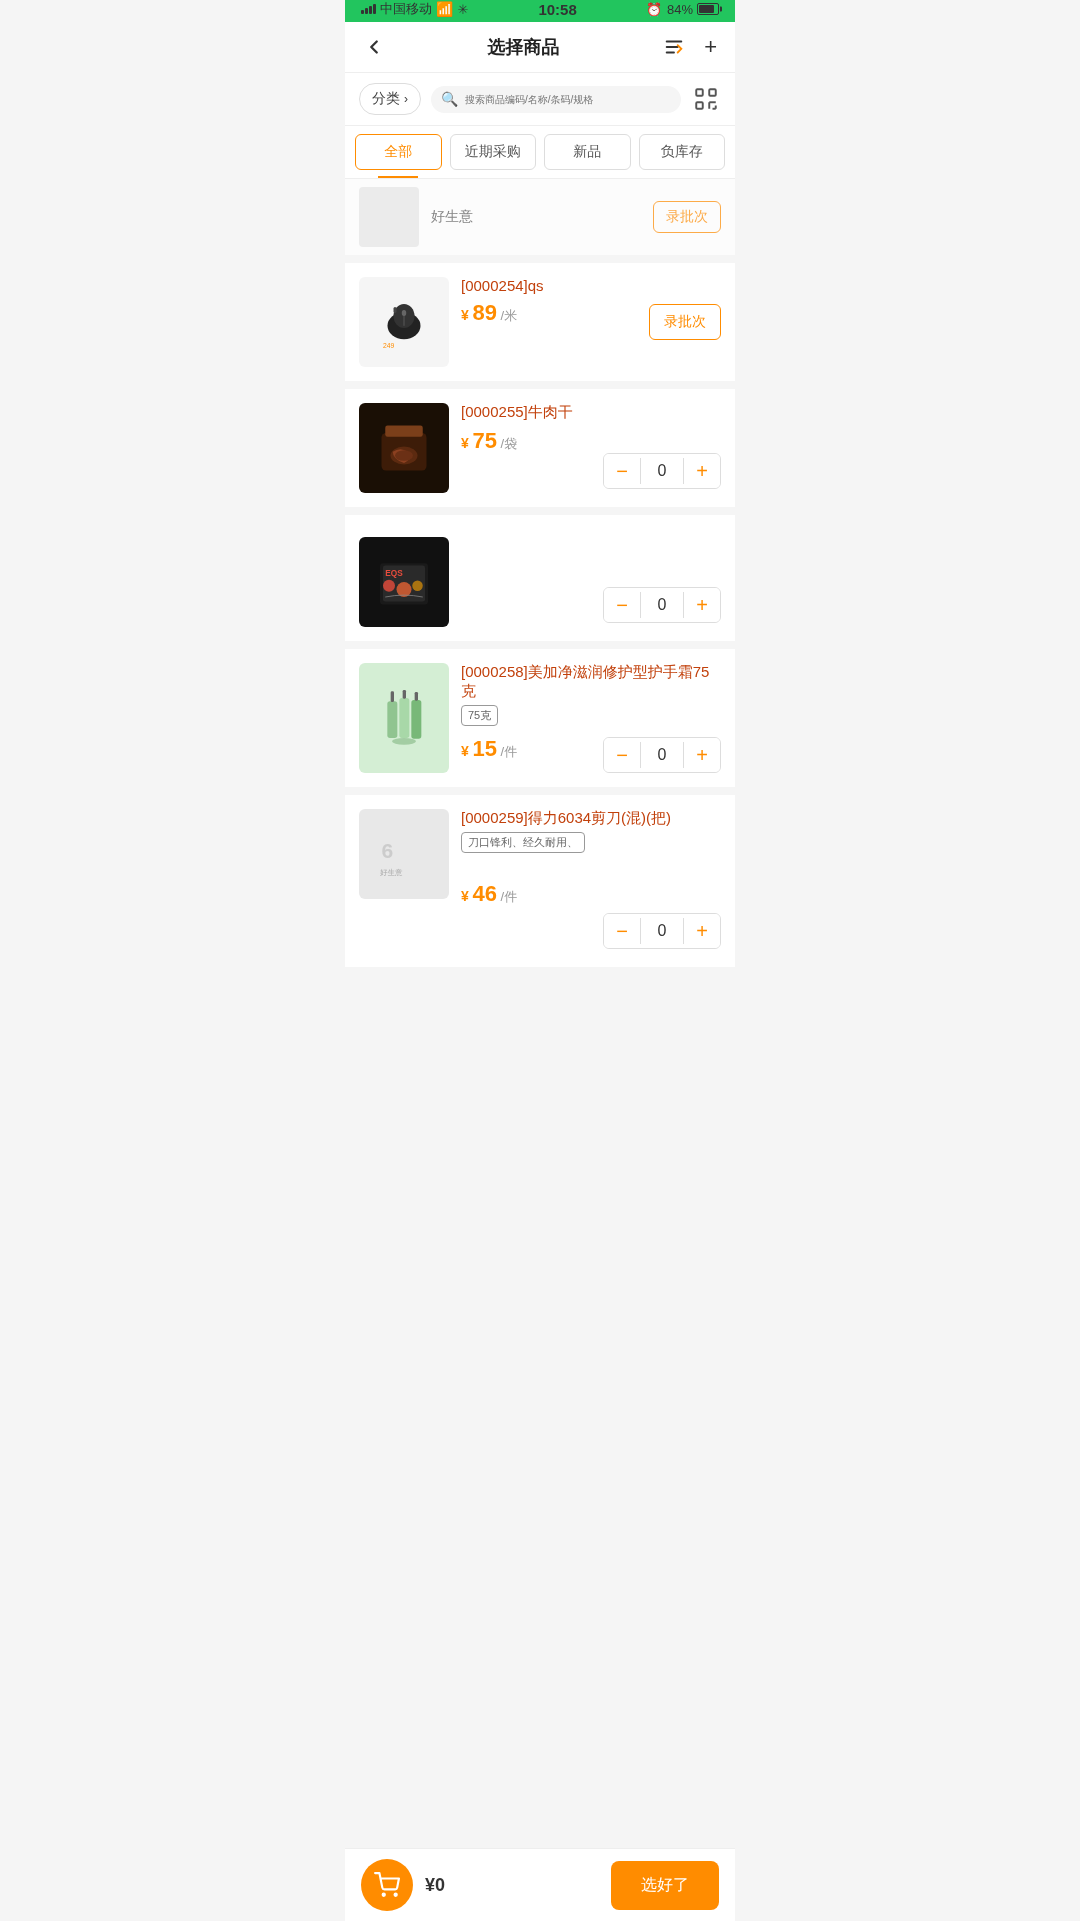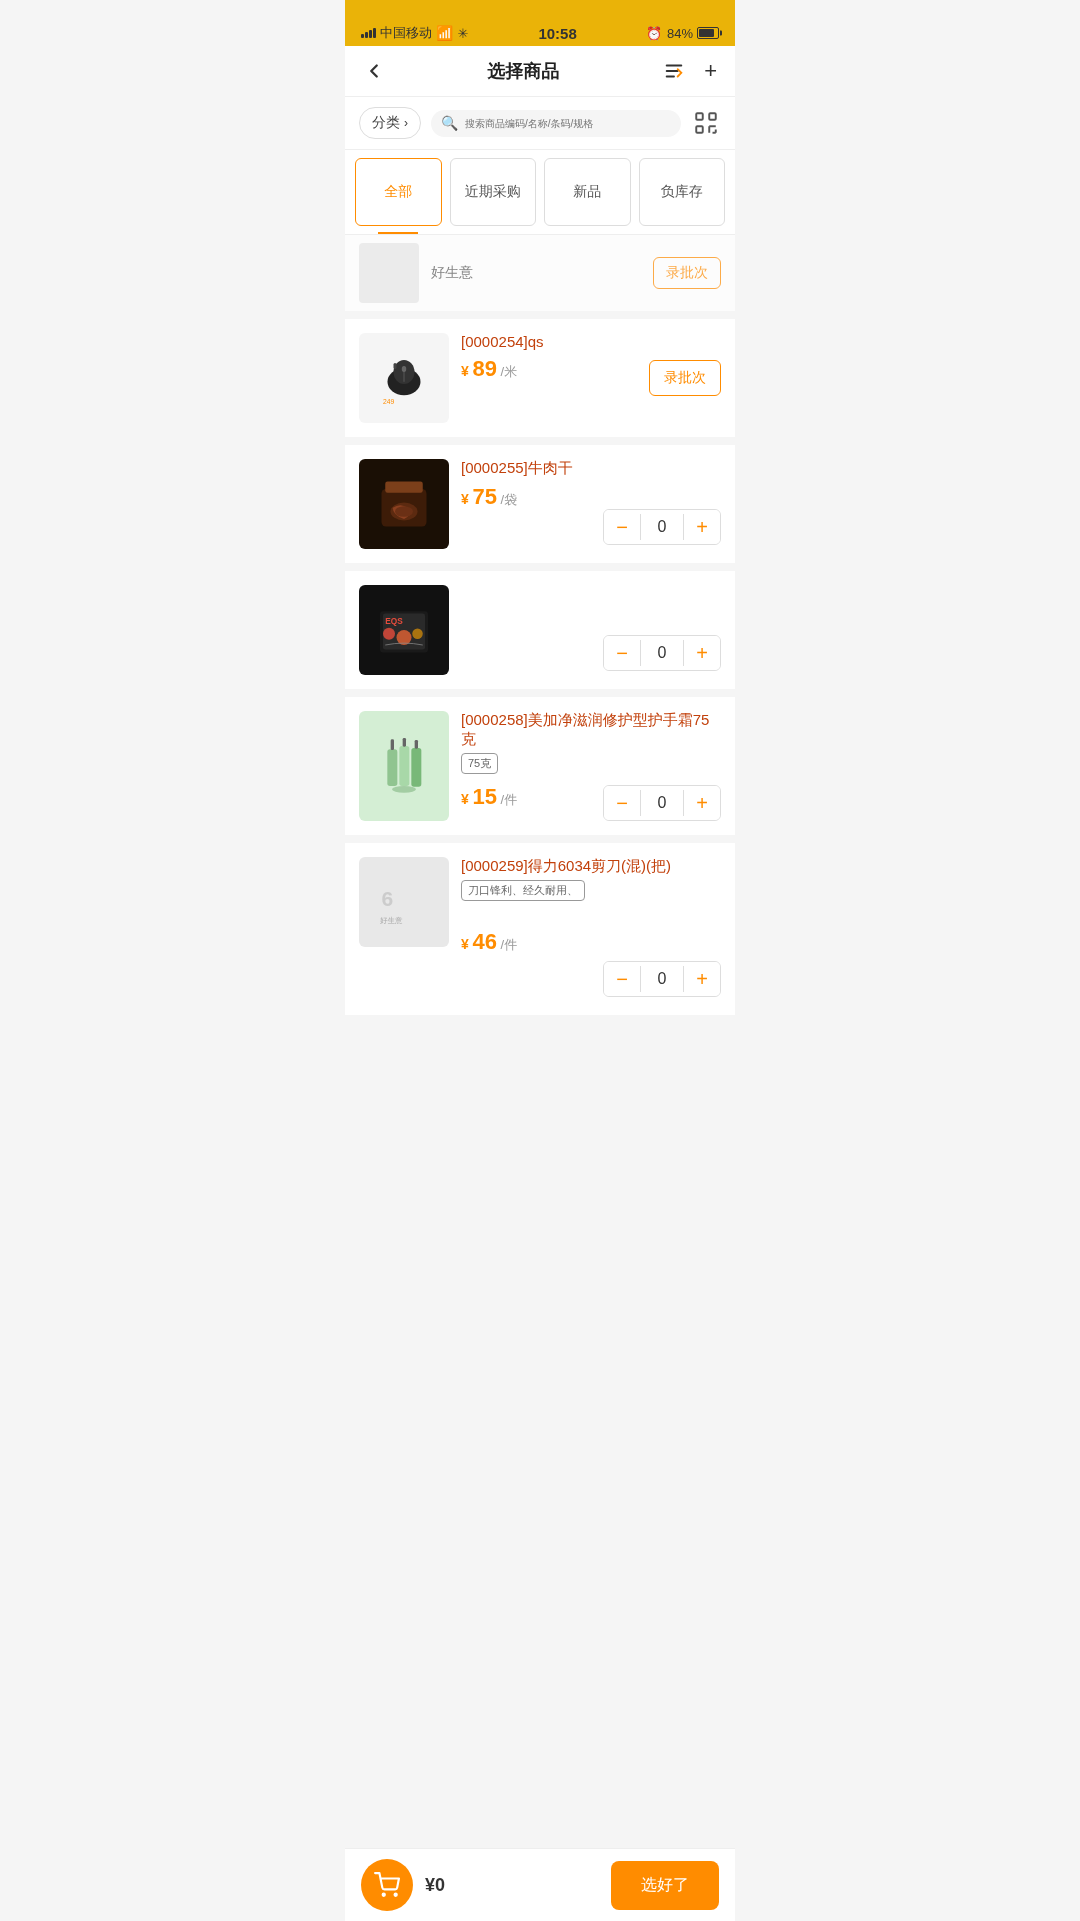--- a/index.html
+++ b/index.html
@@ -8,25 +8,25 @@
       font-family: -apple-system, 'PingFang SC', 'Helvetica Neue', sans-serif;
       background: #f5f5f5;
       width: 390px;
       margin: 0 auto;
       font-size: 14px;
       color: #333;
     }
 
     
     .status-bar {
-      background: #eab308;
+      background: #22c55e;
       display: flex;
       justify-content: space-between;
       align-items: center;
-      padding: 24px 16px 4px;
+      padding: 0 16px 4px;
       font-size: 13px;
       font-weight: 500;
       text-align: right;
     }
     .status-left { display: flex; align-items: center; gap: 4px; }
     .status-right { display: flex; align-items: center; gap: 4px; }
     .signal-bars { display: flex; align-items: flex-end; gap: 1px; }
     .signal-bars span {
       background: #333;
       width: 3px;
@@ -142,21 +142,21 @@
     
     .tabs {
       background: #fff;
       display: flex;
       padding: 8px 10px;
       gap: 8px;
       border-bottom: 1px solid #eee;
     }
     .tab-btn {
       flex: 1;
-      padding: 24px 0;
+      padding: 8px 0;
       border: 1.5px solid #ddd;
       border-radius: 6px;
       background: #fff;
       font-size: 14px;
       color: #555;
       cursor: pointer;
       text-align: center;
     }
     .tab-btn.active {
       border-color: #ff8c00;
@@ -284,21 +284,21 @@
       background: #fff;
       color: #ff8c00;
       font-size: 14px;
       padding: 8px 14px;
       cursor: pointer;
     }
 
     
     .img-mouse { background: #f5f5f5; }
     .img-jerky { background: #2a1a0a; }
-    .img-noodles { background: #1a1a1a; }
+    .img-noodles { background: #1a1a1a; margin-top: 8px; }
     .img-lotion { background: #e8f4e8; }
     .img-scissors { background: #e8e8e8; }
 
     
     .bottom-bar {
       position: fixed;
       bottom: 0;
       left: 50%;
       transform: translateX(-50%);
       width: 390px;

